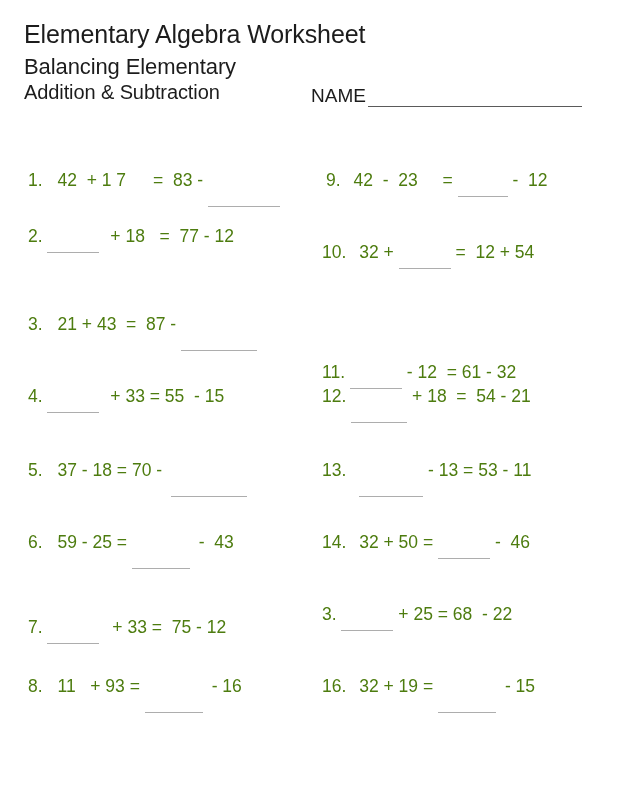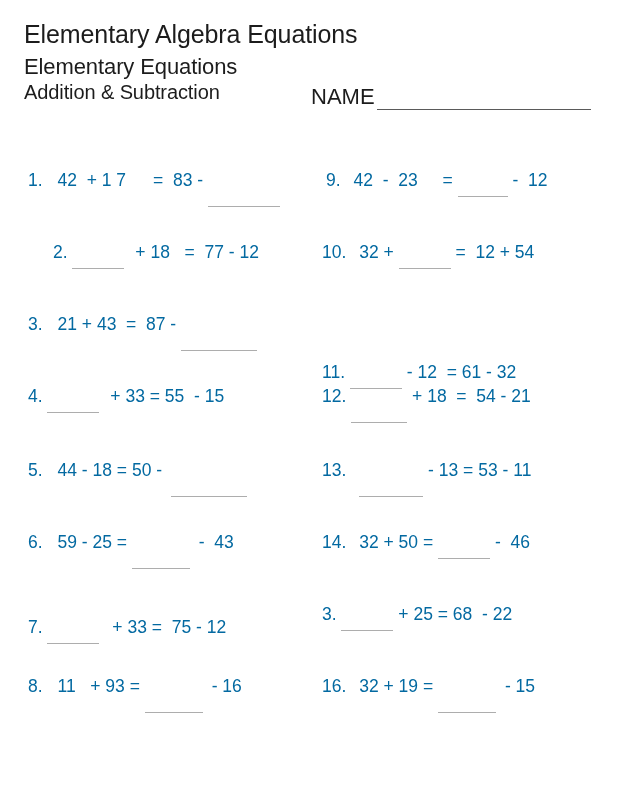--- a/index.html
+++ b/index.html
@@ -37,21 +37,21 @@
 
   #name-block {
     position: absolute;
     left: 311px;
     top: 86px;
     display: flex;
     align-items: flex-end;
     white-space: nowrap;
   }
   #name-label {
-    font-size: 22px;
+    font-size: 19px;
     color: #1c1c1c;
     line-height: 1;
     padding-bottom: 2px;
   }
   #name-rule {
     display: inline-block;
     width: 214px;
     height: 0;
     margin-left: 2px;
     border-bottom: 1.6px solid #5a5a5a;
@@ -61,21 +61,21 @@
   #problems {
     position: absolute;
     left: 0;
     top: 150px;
     width: 618px;
   }
   .prob {
     position: absolute;
     white-space: nowrap;
     font-size: 17.5px;
-    color: #0369a1;
+    color: #4d7c0f;
     line-height: 1;
   }
   .prob .num {
     display: inline-block;
   }
 
   
   .blank {
     display: inline-block;
     position: relative;
@@ -92,60 +92,60 @@
   .blank.b-inline::after { bottom: -7px; }
   
   .blank.b-low::after    { bottom: -17px; }
 
   .sp { display: inline-block; }
 </style>
 </head>
 <body>
 
 <div id="header">
-  <div class="title-line" id="title-main">Elementary Algebra Equations</div>
-  <div class="title-line" id="title-sub1">Elementary Equations</div>
+  <div class="title-line" id="title-main">Elementary Algebra Worksheet</div>
+  <div class="title-line" id="title-sub1">Balancing Elementary</div>
   <div class="title-line" id="title-sub2">Addition &amp; Subtraction</div>
 
   <div id="name-block">
     <span id="name-label">NAME</span>
     <span id="name-rule"></span>
   </div>
 </div>
 
 <div id="problems">
 
   <div class="prob" style="left:28px; top:22px;">
     <span class="num">1.</span>
     <span class="sp" style="width:10px"></span><span>42&nbsp; + 1 7</span>
     <span class="sp" style="width:22px"></span><span>=&nbsp; 83 -</span>
     <span class="blank b-low" style="width:72px">&nbsp;</span>
   </div>
 
-  <div class="prob" style="left:28px; top:94px;margin-left:25px;">
+  <div class="prob" style="left:28px; top:78px;">
     <span class="num">2.</span>
     <span class="blank b-inline" style="width:52px">&nbsp;</span>
     <span class="sp" style="width:6px"></span><span>+ 18&nbsp;&nbsp; =&nbsp; 77 - 12</span>
   </div>
 
   <div class="prob" style="left:28px; top:166px;">
     <span class="num">3.</span>
     <span class="sp" style="width:10px"></span><span>21 + 43&nbsp; =&nbsp; 87 -</span>
     <span class="blank b-low" style="width:76px">&nbsp;</span>
   </div>
 
   <div class="prob" style="left:28px; top:238px;">
     <span class="num">4.</span>
     <span class="blank b-inline" style="width:52px">&nbsp;</span>
     <span class="sp" style="width:6px"></span><span>+ 33 = 55&nbsp; - 15</span>
   </div>
 
   <div class="prob" style="left:28px; top:312px;">
     <span class="num">5.</span>
-    <span class="sp" style="width:10px"></span><span>44 - 18 = 50 -</span>
+    <span class="sp" style="width:10px"></span><span>37 - 18 = 70 -</span>
     <span class="sp" style="width:4px"></span><span class="blank b-low" style="width:76px">&nbsp;</span>
   </div>
 
   <div class="prob" style="left:28px; top:384px;">
     <span class="num">6.</span>
     <span class="sp" style="width:10px"></span><span>59 - 25 =</span>
     <span class="blank b-low" style="width:58px">&nbsp;</span>
     <span class="sp" style="width:4px"></span><span>-&nbsp; 43</span>
   </div>
 

